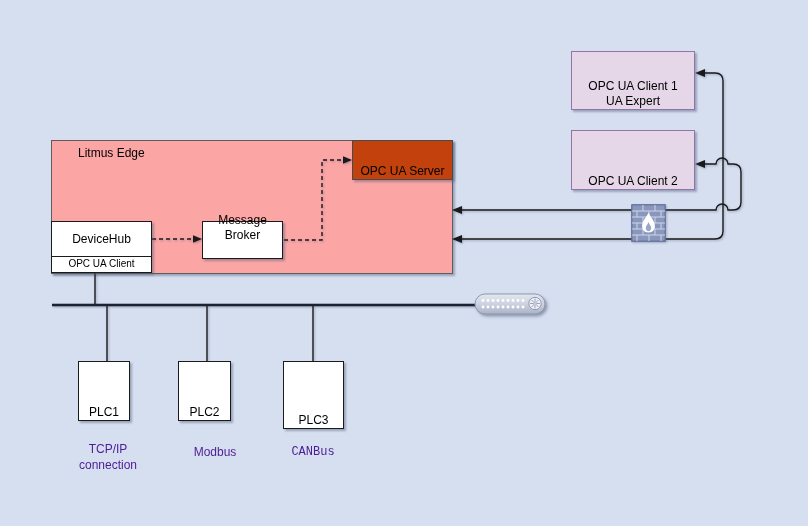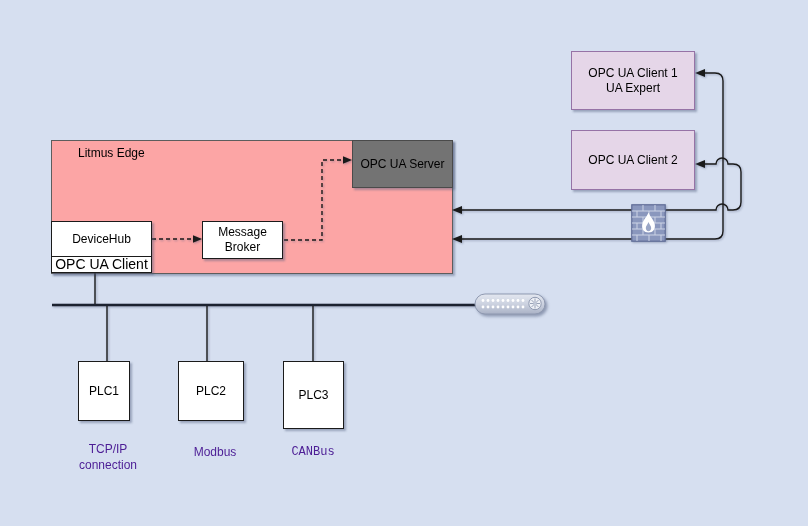--- a/index.html
+++ b/index.html
@@ -15,21 +15,21 @@
     overflow: hidden;
     font-size: 12px;
     color: #000;
   }
   .node {
     position: absolute;
     box-sizing: border-box;
     display: flex;
     flex-direction: column;
     align-items: center;
-    justify-content: center;
+    justify-content: flex-end;
     text-align: center;
     line-height: 1.25;
     box-shadow: 2px 2px 2px rgba(80,92,125,0.45);
   }
   .container-box {
     background: #fca5a5;
     border: 1.5px solid #5d5d5d;
   }
   .white-box {
     background: #ffffff;
@@ -43,45 +43,45 @@
   }
   #litmus {
     left: 51px; top: 140px; width: 402px; height: 134px;
     z-index: 1;
     display: block;
   }
   #litmus-label {
     position: absolute; left: 26px; top: 5px;
   }
   #opcua-server {
-    left: 352px; top: 140px; width: 101px; height: 48px;
-    background: #737373;
+    left: 352px; top: 140px; width: 101px; height: 40px;
+    background: #c2410c;
     border: 1.5px solid #4a4a4a;
     z-index: 3;
   }
   #devicehub-box {
     left: 51px; top: 221px; width: 101px; height: 52px;
     display: block;
     padding: 0;
   }
   .dh-main {
     height: 34px;
     display: flex; align-items: center; justify-content: center;
   }
   .dh-sub {
     border-top: 1.6px solid #1a1a1a;
     height: 15px;
     display: flex; align-items: center; justify-content: center;
-    font-size: 14px;
+    font-size: 10px;
   }
   #message-broker { left: 202px; top: 221px; width: 81px; height: 38px; padding: 15px 5px; }
   #client1 { left: 571px; top: 51px;  width: 124px; height: 59px; }
   #client2 { left: 571px; top: 130px; width: 124px; height: 60px; }
   #plc1 { left: 78px;  top: 361px; width: 52px; height: 60px; }
-  #plc2 { left: 178px; top: 361px; width: 66px; height: 60px; }
+  #plc2 { left: 178px; top: 361px; width: 53px; height: 60px; }
   #plc3 { left: 283px; top: 361px; width: 61px; height: 68px; }
   .bus-label {
     position: absolute;
     text-align: center;
     color: #4c1d95;
     line-height: 1.35;
   }
   #label-tcpip  { left: 70px;  top: 441px; width: 76px; }
   #label-modbus { left: 176px; top: 444px; width: 78px; }
   #label-canbus { left: 273px; top: 444px; width: 80px; font-family: Liberation Mono, monospace; }

